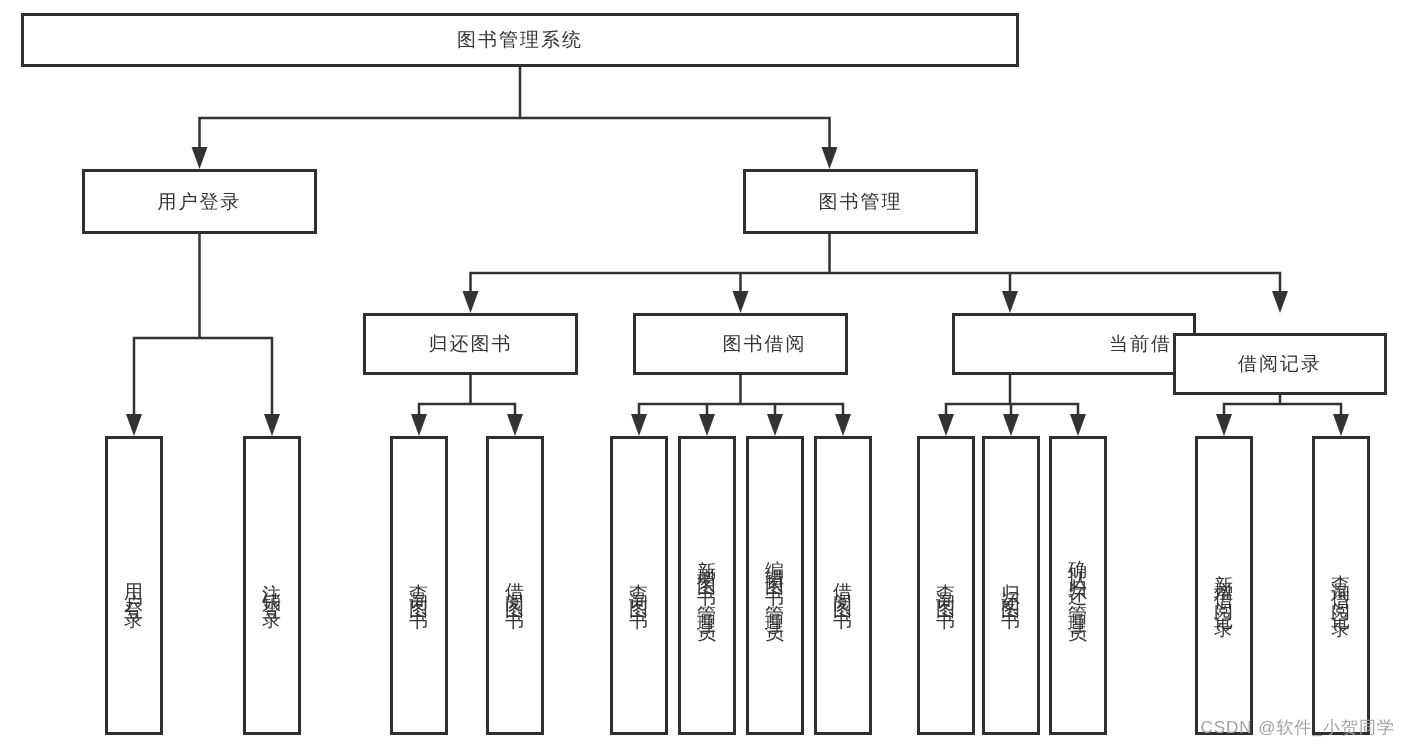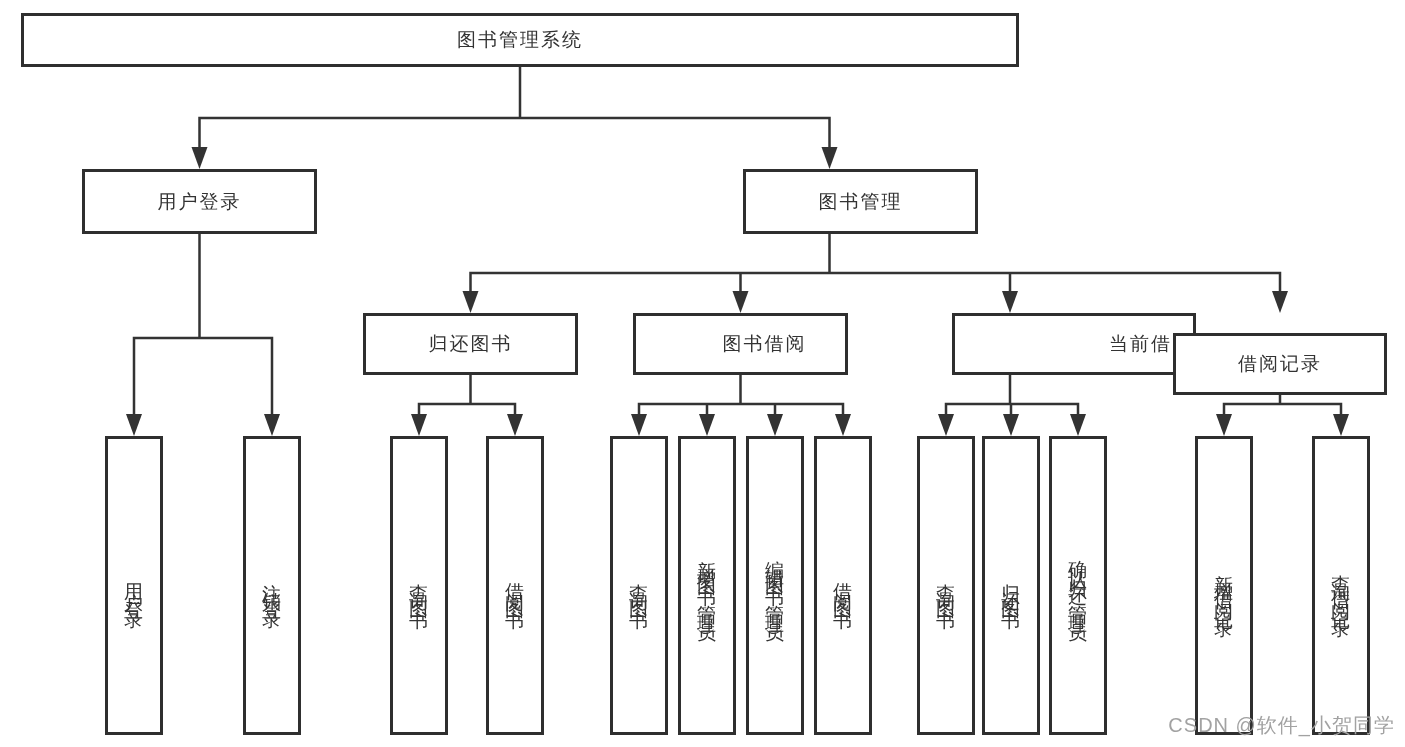--- a/index.html
+++ b/index.html
@@ -66,21 +66,21 @@
   .v9  { left: 917px; }
   .v10 { left: 982px; }
   .v11 { left: 1049px; }
   .v12 { left: 1195px; }
   .v13 { left: 1312px; }
 
   #watermark {
     position: absolute;
     right: 10px;
     bottom: 8px;
-    font-size: 20px;
+    font-size: 17px;
     letter-spacing: 1px;
     color: #a2a2a2;
     z-index: 10;
   }
 </style>
 </head>
 <body>
 
 <div id="canvas">
 

